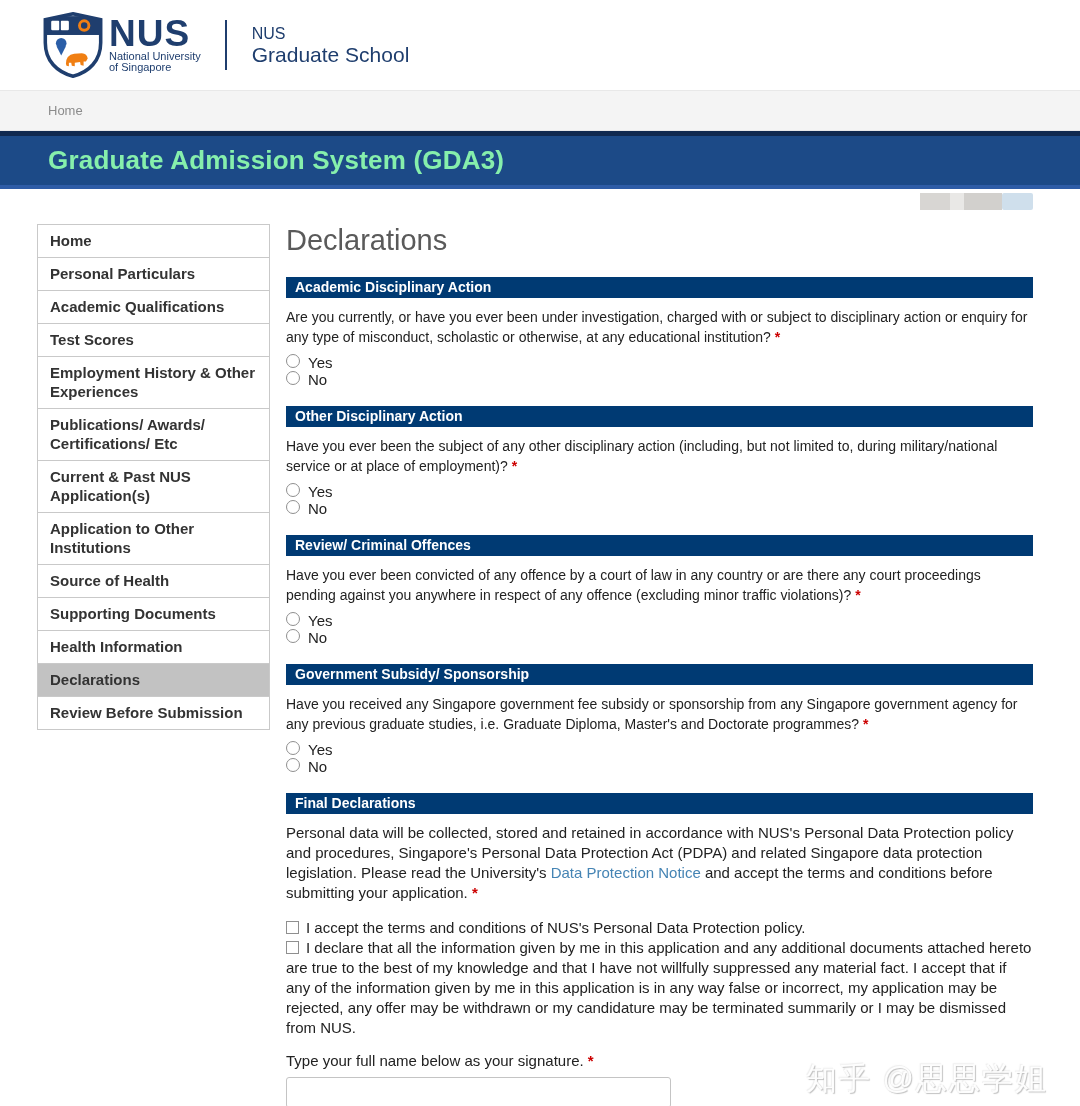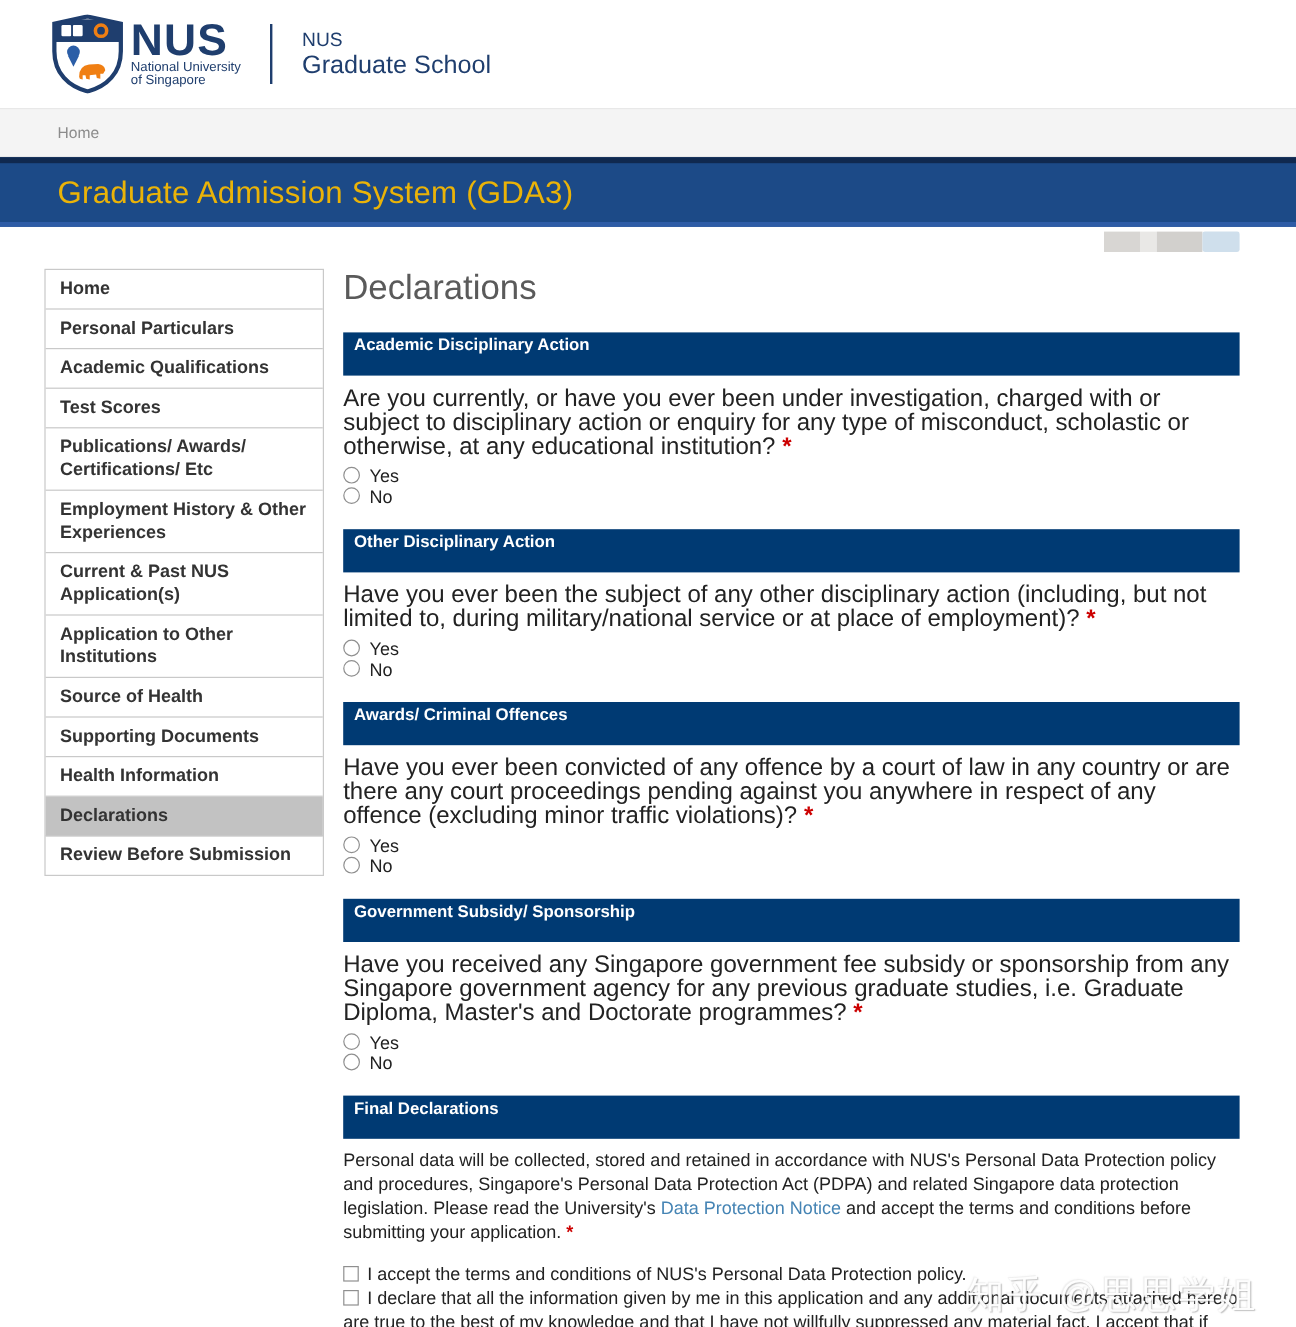--- a/index.html
+++ b/index.html
@@ -19,21 +19,21 @@
   .school-l2 { font-size:21px; line-height:24px; }
 
   
   .breadcrumb-bar { height:41px; background:#f4f4f4; border-top:1px solid #e8e8e8;
     border-bottom:1px solid #e8e8e8; display:flex; align-items:center; padding-left:48px; }
   .breadcrumb-link { color:#8c8c8c; font-size:13px; text-decoration:none; }
 
   
   .banner { height:58px; background:#1c4a87; border-top:5px solid #10294f;
     border-bottom:4px solid #2e5ca6; display:flex; align-items:center; padding-left:48px; }
-  .banner-title { color:#eab308; font-size:26px; font-weight:400; letter-spacing:.2px; }
+  .banner-title { color:#86efac; font-size:26px; font-weight:700; letter-spacing:.2px; }
 
   
   .user-strip { height:33px; position:relative; }
   .redacted { position:absolute; top:4px; right:47px; width:113px; height:17px; display:flex; }
   .redacted i { display:block; height:100%; }
   .r1 { width:30px; background:#d8d6d3; }
   .r2 { width:14px; background:#e9e8e6; }
   .r3 { width:38px; background:#d2d0cd; }
   .r4 { width:31px; background:#cfdfec; border-radius:2px; }
 
@@ -43,22 +43,22 @@
   .sidebar { width:233px; flex:0 0 auto; border:1px solid #c9c9c9; align-self:flex-start; margin-top:2px; background:#fff; }
   .side-item { padding:6px 12px 7px; border-bottom:1px solid #c9c9c9; font-size:15px; font-weight:bold;
     color:#333; line-height:19px; cursor:pointer; }
   .side-item:last-child { border-bottom:none; }
   .side-item.active { background:#c2c2c2; }
 
   main { flex:1; min-width:0; }
   .page-title { font-size:29px; font-weight:400; color:#5a5a5a; margin:2px 0 21px; line-height:32px; }
 
   .section-bar { background:#003a73; color:#fff; font-size:14px; font-weight:bold;
-    padding:3px 9px 18px; line-height:15px; }
-  .question { font-size:20px; color:#222; line-height:20px; margin:9px 0 7px; }
+    padding:3px 9px 3px; line-height:15px; }
+  .question { font-size:14px; color:#222; line-height:20px; margin:9px 0 7px; }
   .req { color:#cc0000; font-weight:bold; }
 
   .radio-group { margin-bottom:18px; }
   .radio-row { display:flex; gap:8px; height:17px; cursor:pointer; }
   .rb { appearance:none; -webkit-appearance:none; width:14px; height:14px; border:1px solid #8f8f8f;
     border-radius:50%; background:#fff; margin:0; flex:0 0 auto; }
   .radio-label { font-size:15px; color:#222; }
 
   .final-para { font-size:15px; color:#222; line-height:20px; margin:9px 0 15px; }
   .link { color:#4584b4; text-decoration:none; cursor:pointer; }
@@ -130,22 +130,22 @@
   </div>
 </div>
 
 <div class="content">
 
   <nav class="sidebar">
     <div class="side-item">Home</div>
     <div class="side-item">Personal Particulars</div>
     <div class="side-item">Academic Qualifications</div>
     <div class="side-item">Test Scores</div>
+    <div class="side-item">Employment History &amp; Other Experiences</div>
     <div class="side-item">Publications/ Awards/ Certifications/ Etc</div>
-    <div class="side-item">Employment History &amp; Other Experiences</div>
     <div class="side-item">Current &amp; Past NUS Application(s)</div>
     <div class="side-item">Application to Other Institutions</div>
     <div class="side-item">Source of Health</div>
     <div class="side-item">Supporting Documents</div>
     <div class="side-item">Health Information</div>
     <div class="side-item active">Declarations</div>
     <div class="side-item">Review Before Submission</div>
   </nav>
 
   <main>
@@ -175,21 +175,21 @@
           <span class="radio-label">Yes</span>
         </label>
         <label class="radio-row">
           <input type="radio" name="q1" class="rb" style="">
           <span class="radio-label">No</span>
         </label>
       </div>
     </section>
 
     <section>
-      <div class="section-bar">Awards/ Criminal Offences</div>
+      <div class="section-bar">Review/ Criminal Offences</div>
       <p class="question"><span>Have you ever been convicted of any offence by a court of law in any country or are there any court proceedings pending against you anywhere in respect of any offence (excluding minor traffic violations)?</span> <span class="req">*</span></p>
       <div class="radio-group">
         <label class="radio-row">
           <input type="radio" name="q2" class="rb" style="">
           <span class="radio-label">Yes</span>
         </label>
         <label class="radio-row">
           <input type="radio" name="q2" class="rb" style="">
           <span class="radio-label">No</span>
         </label>

